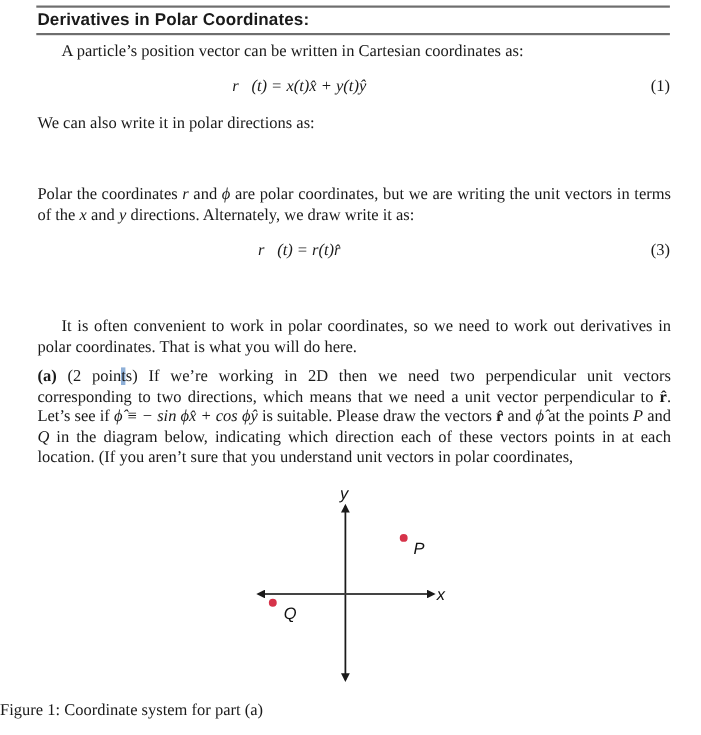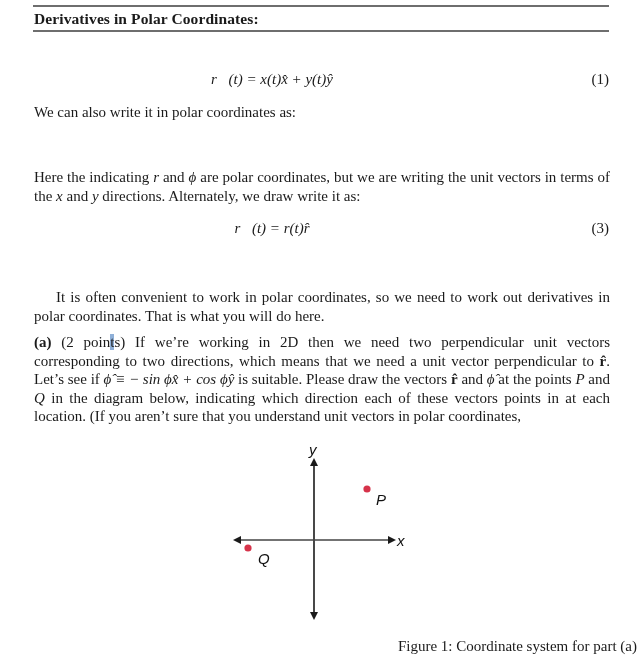--- a/index.html
+++ b/index.html
@@ -7,21 +7,21 @@
     width: 637px; height: 668px; position: relative; overflow: hidden;
     font-family: "DejaVu Serif", "Liberation Serif", serif;
     color: #1a1a1a;
   }
   .page { position: absolute; left: 0; top: 0; width: 637px; height: 668px; }
   .rule { position: absolute; left: 33px; width: 576px; background: #6e6e6e; }
   .rule.top { top: 5px; height: 2px; }
   .rule.bottom { top: 30px; height: 2px; }
   .section-title {
     position: absolute; left: 34px; top: 10px;
-    font-family: Liberation Serif, serif;
+    font-family: Liberation Sans, sans-serif;
     font-weight: bold; font-size: 15.5px; letter-spacing: 0.1px;
   }
   .text {
     position: absolute; left: 34px; width: 576px;
     font-family: "Liberation Serif", "DejaVu Serif", serif;
     font-size: 15px; line-height: 18.5px;
     text-align: justify;
   }
   .text .indent { display: inline-block; width: 22px; }
   .eq {
@@ -29,50 +29,53 @@
     font-family: "Liberation Serif", "DejaVu Serif", serif;
     font-size: 15px;
   }
   .eq .expr { position: absolute; left: 0; width: 544px; text-align: center; top: 0; }
   .eq .num { position: absolute; right: 28px; top: 0; }
   i, .it { font-style: italic; }
   b.bf { font-weight: bold; }
   .hl { background: #8fb0d8; color: #1a1a1a; }
   .diagram { position: absolute; left: 0; top: 0; width: 637px; height: 668px; pointer-events: none; }
   .caption {
-    position: absolute; left: 0; width: 637px; top: 638px; text-align: right;
+    position: absolute; left: 0; width: 637px; top: 638px; text-align: left;
     font-family: "Liberation Serif", "DejaVu Serif", serif; font-size: 15px;
   }
   .ax-label {
     position: absolute; font-family: "Liberation Sans", "DejaVu Sans", sans-serif;
     font-style: italic; font-size: 15px; color: #111;
   }
 </style>
 </head>
 <body>
 
 <div class="page">
 
   <div class="rule top"></div>
   <div class="section-title">Derivatives in Polar Coordinates:</div>
   <div class="rule bottom"></div>
 
+  <div class="text" style="top:38px;">
+    <span class="indent"></span><span>A particle’s position vector can be written in Cartesian coordinates as:</span>
+  </div>
 
   <div class="eq" style="top:71px;">
     <span class="expr it">r⃗(t) = x(t)x̂ + y(t)ŷ</span>
     <span class="num">(1)</span>
   </div>
 
   <div class="text" style="top:103px;">
-    <span>We can also write it in polar coordinates as:</span>
+    <span>We can also write it in polar directions as:</span>
   </div>
 
 
   <div class="text" style="top:168px;">
-    <span>Here the indicating </span><i>r</i><span> and </span><i>ϕ</i><span> are polar coordinates, but we are writing the unit vectors in terms of the </span><i>x</i><span> and </span><i>y</i><span> directions. Alternately, we draw write it as:</span>
+    <span>Polar the coordinates </span><i>r</i><span> and </span><i>ϕ</i><span> are polar coordinates, but we are writing the unit vectors in terms of the </span><i>x</i><span> and </span><i>y</i><span> directions. Alternately, we draw write it as:</span>
   </div>
 
   <div class="eq" style="top:220px;font-family:Liberation Serif, serif;">
     <span class="expr it">r⃗(t) = r(t)r̂</span>
     <span class="num">(3)</span>
   </div>
 
 
   <div class="text" style="top:288px;">
     <span class="indent"></span><span>It is often convenient to work in polar coordinates, so we need to work out derivatives in polar coordinates. That is what you will do here.</span>

